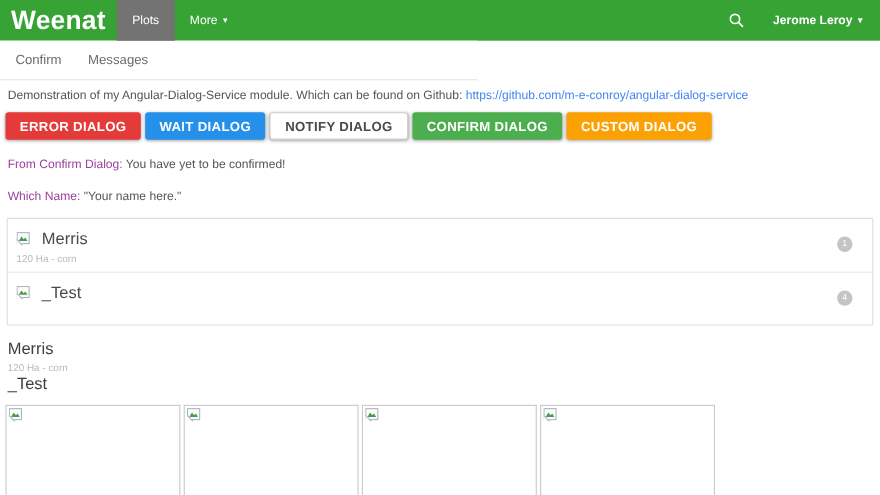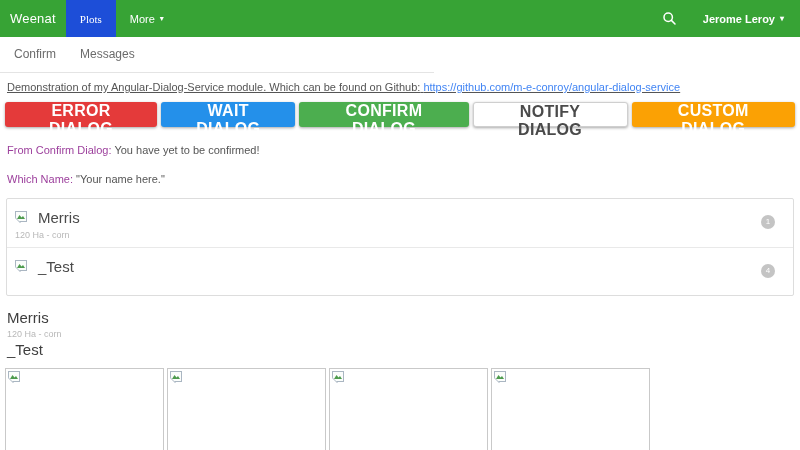--- a/index.html
+++ b/index.html
@@ -14,36 +14,36 @@
 
   
   .navbar {
     height: 37px;
     background: #37a335;
     display: flex;
     align-items: stretch;
     color: #fff;
   }
   .brand {
-    font-size: 13px;
+    font-size: 24px;
     line-height: 37px;
     padding: 0 10px;
-    font-weight: 400;
+    font-weight: 700;
     letter-spacing: .2px;
     cursor: pointer;
   }
   .nav-item {
     display: flex;
     align-items: center;
     padding: 0 14px;
     font-size: 11px;
     cursor: pointer;
     white-space: nowrap;
   }
-  .nav-item.active { background: #1d4ed8; font-family: Liberation Serif, serif; }
+  .nav-item.active { background: #737373; }
   .caret { font-size: 8px; margin-left: 5px; line-height: 1; }
   .nav-spacer { flex: 1; }
   .nav-icon-btn {
     display: flex; align-items: center; padding: 0 12px; cursor: pointer;
   }
   .user-item { padding-right: 16px; font-weight: bold; }
 
   
   .tabs {
     display: flex;
@@ -60,33 +60,32 @@
     cursor: pointer;
     border-bottom: 2px solid transparent;
   }
   .tab.active { color: #2e9bd6; border-bottom-color: #2e9bd6; }
 
   
   .intro {
     font-size: 11px;
     color: #555;
     padding: 8px 7px 0;
-    text-decoration: underline;
   }
   .intro a { color: #4285f4; text-decoration: none; cursor: pointer; }
 
   
   .btn-row { display: flex; gap: 4px; padding: 9px 5px 0; }
   .btn {
     height: 25px;
     padding: 0 13px;
     border: none;
     border-radius: 3px;
     font-family: "Liberation Sans", sans-serif;
-    font-size: 16px;
+    font-size: 12px;
     font-weight: bold;
     letter-spacing: .3px;
     color: #fff;
     box-shadow: 0 1px 3px rgba(0,0,0,.35);
     cursor: pointer;
   }
   .btn-error   { background: #e43a3a; }
   .btn-wait    { background: #2490ea; }
   .btn-notify  { background: #ffffff; color: #4a4a4a; border: 1px solid #cfcfcf; }
   .btn-confirm { background: #4cae4f; }
@@ -175,22 +174,22 @@
   </div>
 
   <div class="intro">
     <span>Demonstration of my Angular-Dialog-Service module. Which can be found on Github:</span>
     <a>https://github.com/m-e-conroy/angular-dialog-service</a>
   </div>
 
   <div class="btn-row">
     <button class="btn btn-error">ERROR DIALOG</button>
     <button class="btn btn-wait">WAIT DIALOG</button>
+    <button class="btn btn-notify">NOTIFY DIALOG</button>
     <button class="btn btn-confirm">CONFIRM DIALOG</button>
-    <button class="btn btn-notify">NOTIFY DIALOG</button>
     <button class="btn btn-custom">CUSTOM DIALOG</button>
   </div>
 
   <div class="msg">
     <span class="msg-label">From Confirm Dialog:</span>
     <span>You have yet to be confirmed!</span>
   </div>
   <div class="msg">
     <span class="msg-label">Which Name:</span>
     <span>"Your name here."</span>

